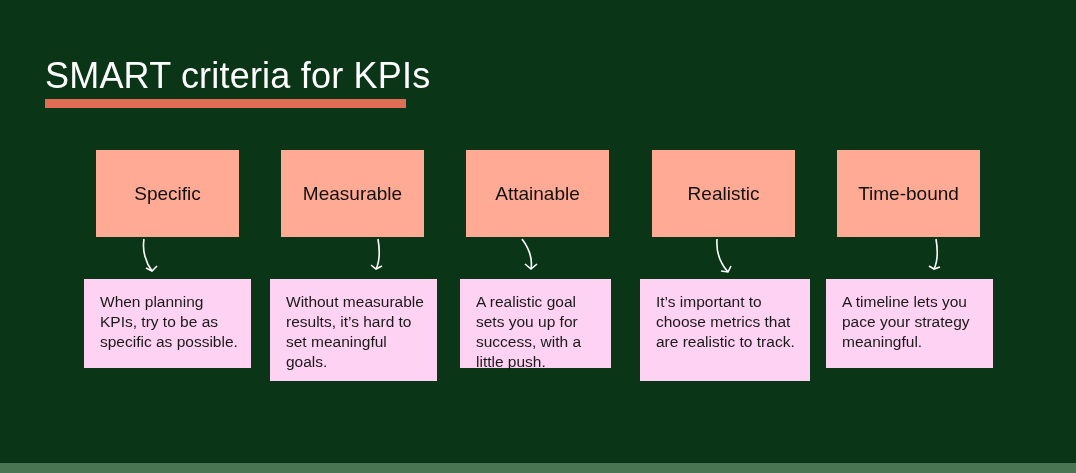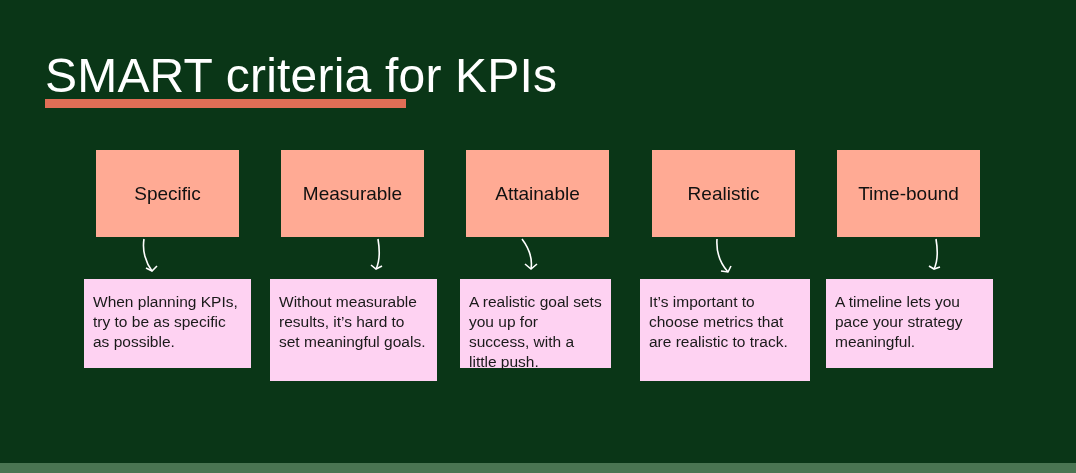--- a/index.html
+++ b/index.html
@@ -3,36 +3,36 @@
 <meta charset="utf-8">
 <style>
   html, body { margin:0; padding:0; }
   body {
     width:1076px; height:473px; position:relative; overflow:hidden;
     background:#0a3617;
     font-family:"Liberation Sans", "DejaVu Sans", sans-serif;
   }
   .title {
     position:absolute; left:45px; top:48px;
-    font-size:48px; color:#ffffff; font-weight:400; letter-spacing:0.2px;
+    font-size:36px; color:#ffffff; font-weight:400; letter-spacing:0.2px;
     line-height:56px; white-space:nowrap;
   }
   .underline {
     position:absolute; left:45px; top:99px; width:361px; height:9px;
     background:#e06e56;
   }
   .head-box {
     position:absolute; top:150px; width:143px; height:87px;
     background:#ffaa94;
     display:flex; align-items:center; justify-content:center;
     font-weight:400; font-size:19px; color:#111;
   }
   .desc-box {
     position:absolute; top:279px; background:#fed2f2;
-    box-sizing:border-box; padding:13px 9px 8px 9px;
+    box-sizing:border-box; padding:13px 9px 8px 16px;
     font-size:15.5px; line-height:20px; color:#1a1a1a;
   }
   .arrow { position:absolute; top:237px; width:30px; height:40px; }
   .bottom-band {
     position:absolute; left:0; top:463px; width:1076px; height:10px;
     background:#4a7552;
   }
 </style>
 </head>
 <body>

